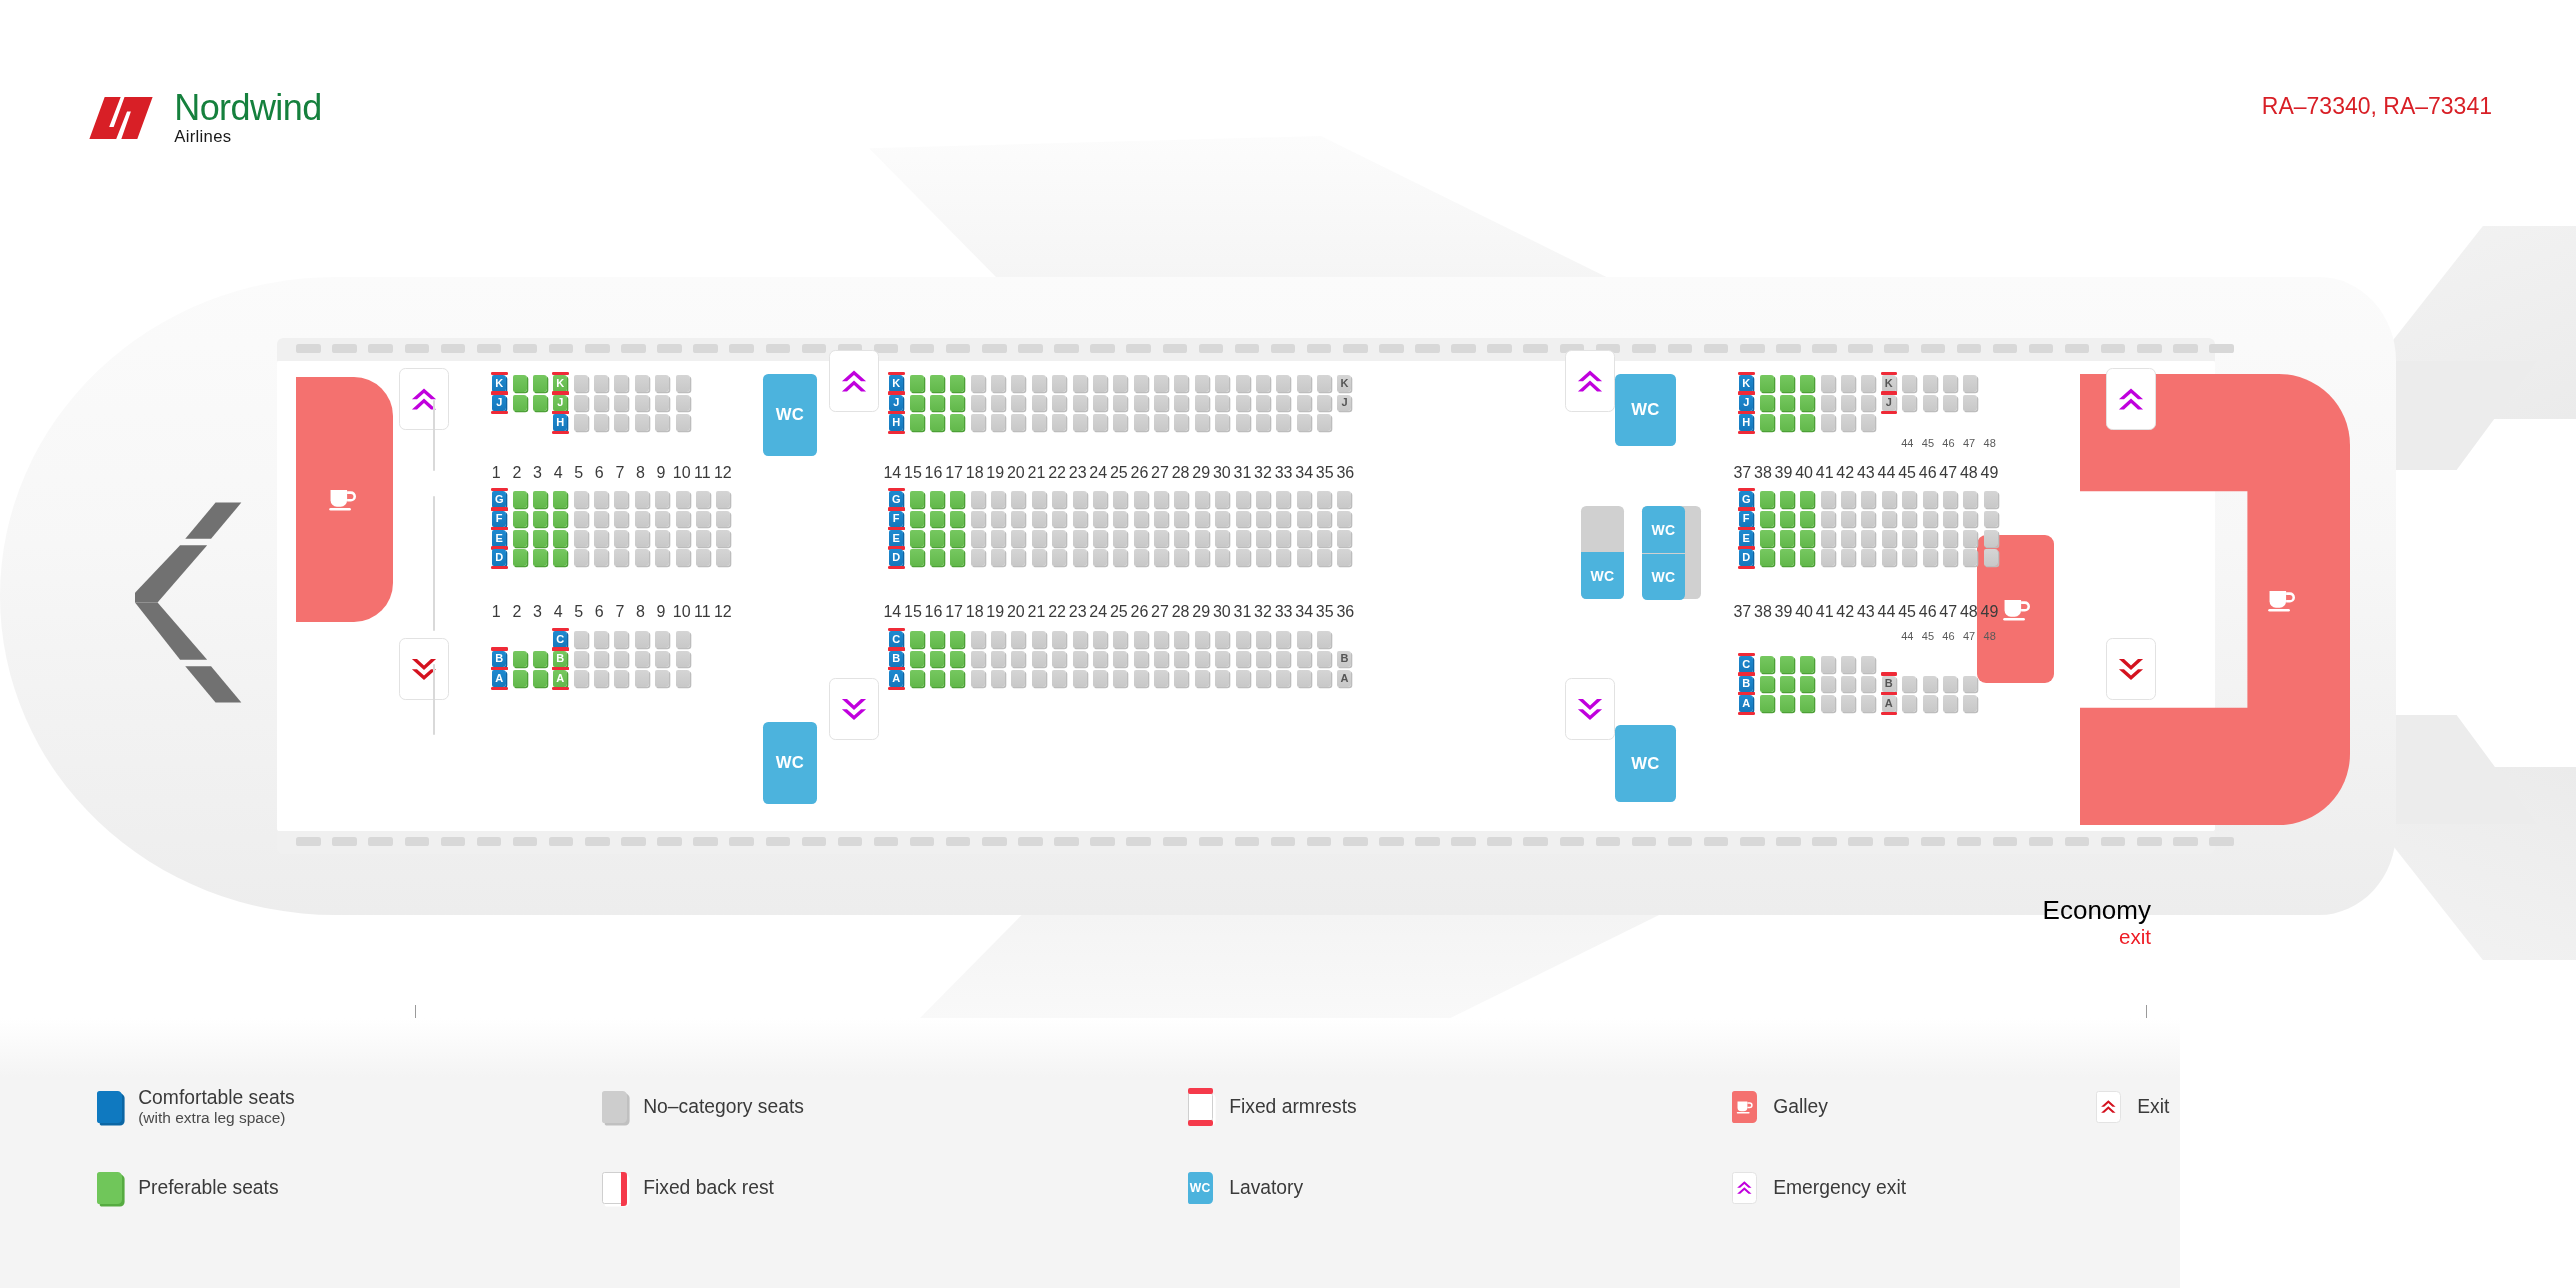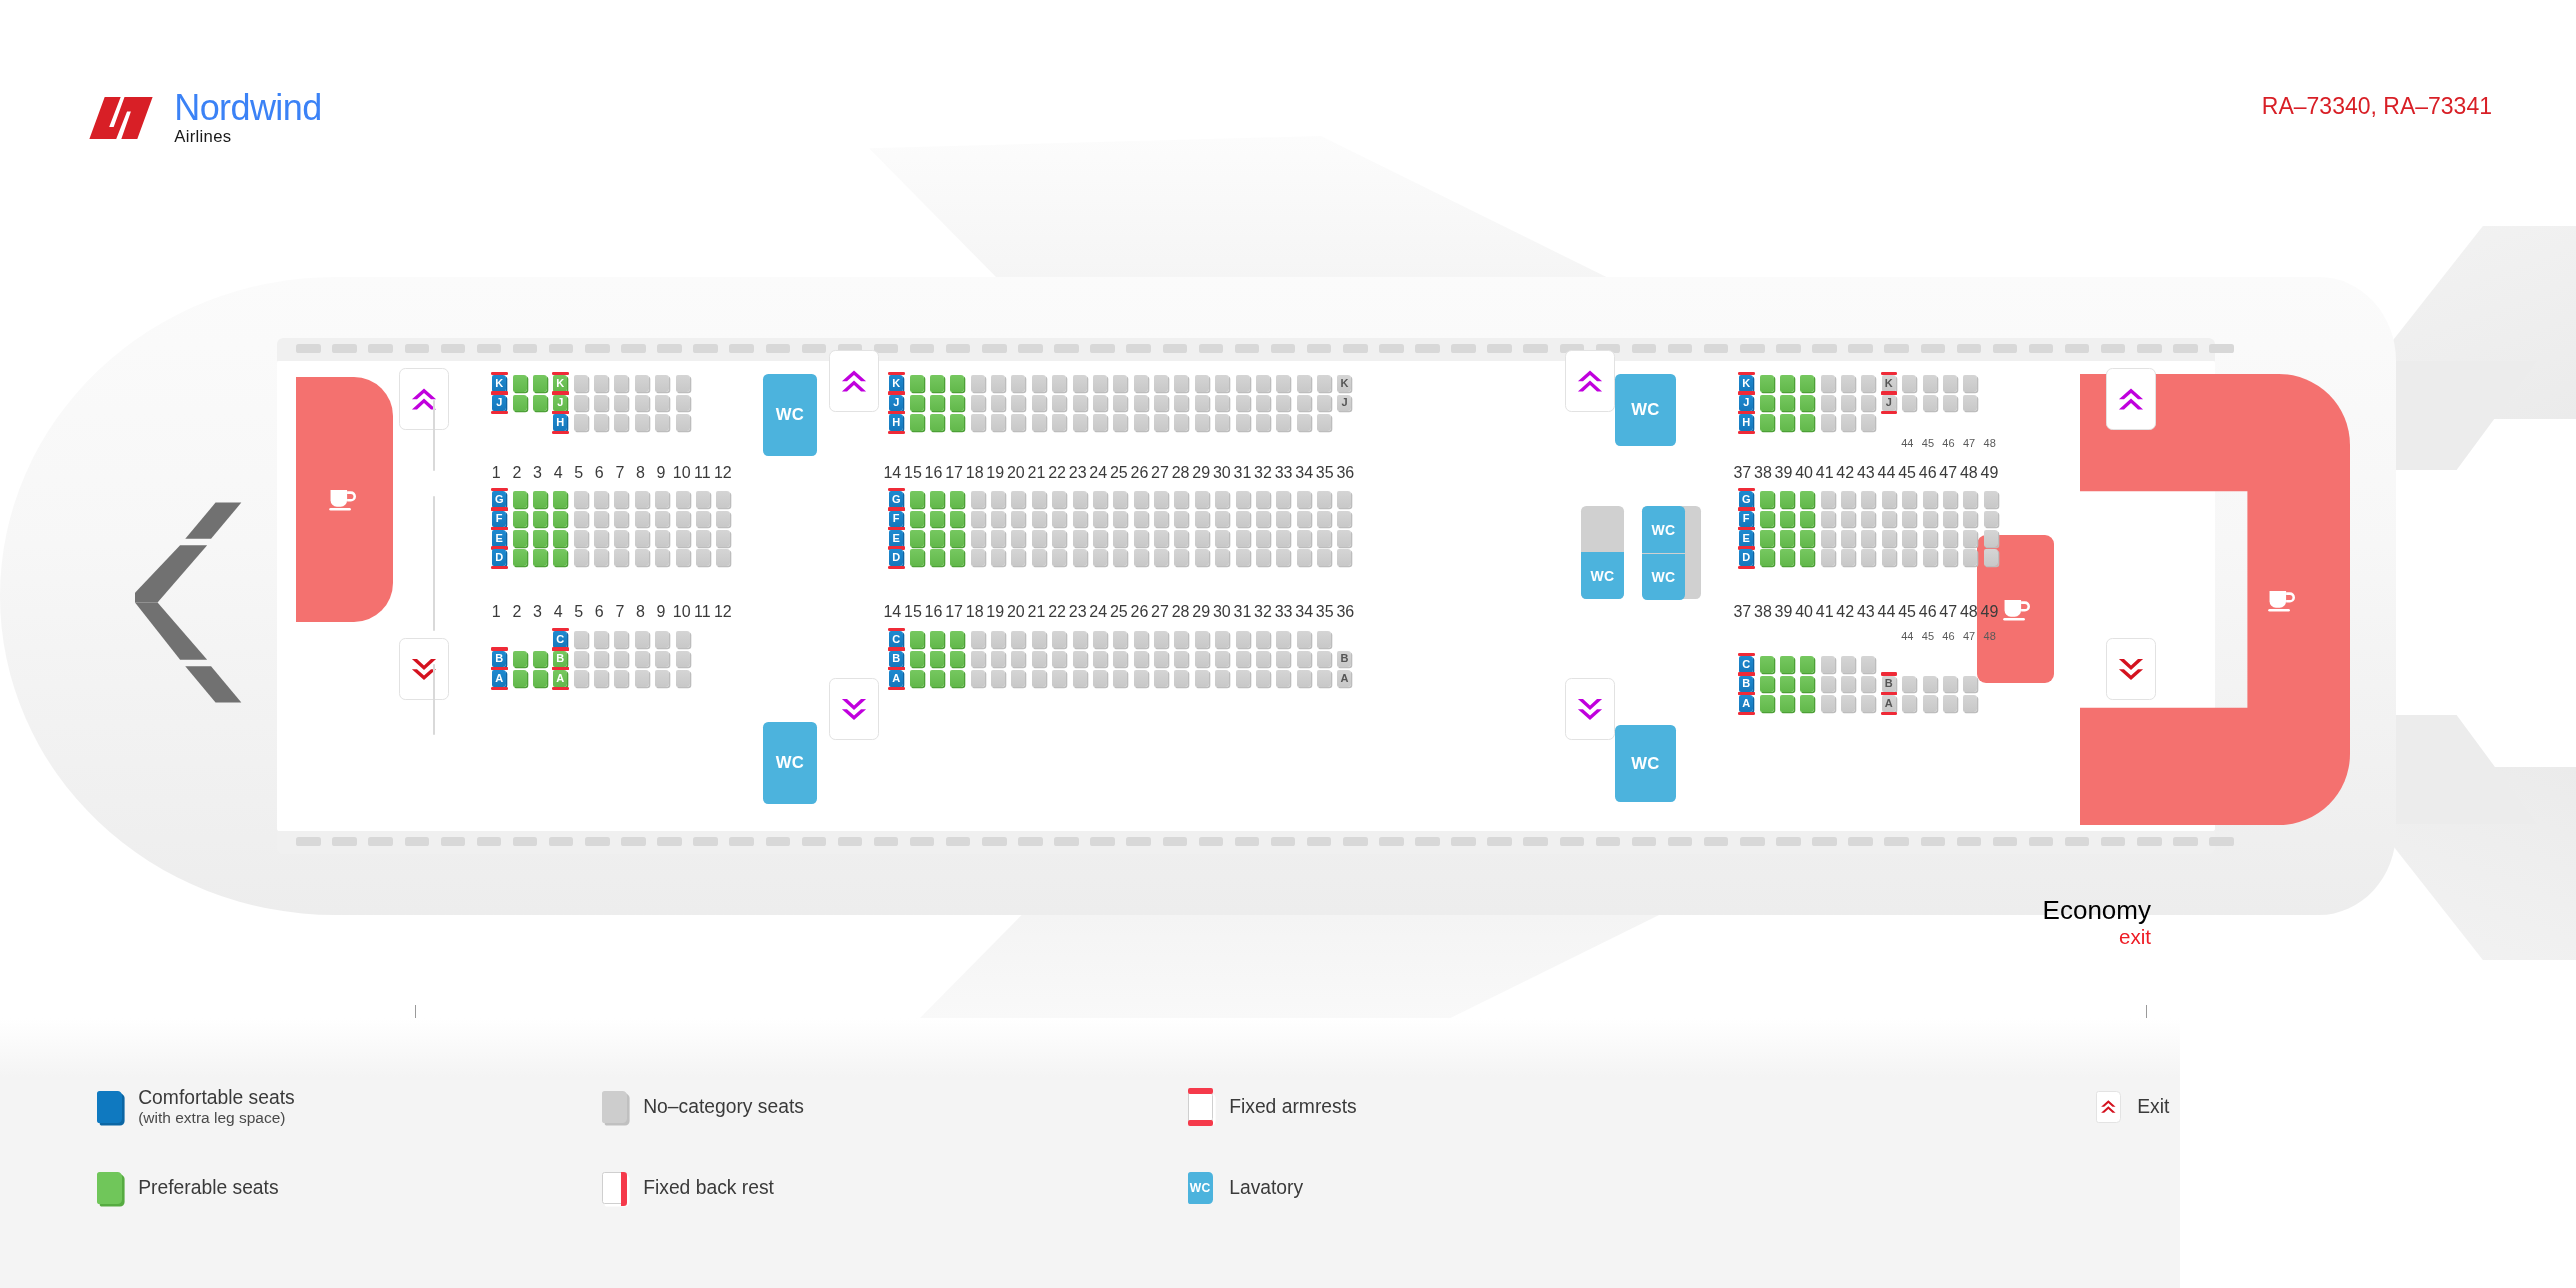--- a/index.html
+++ b/index.html
@@ -9,21 +9,21 @@
     background:#ffffff;
     position:relative;
     overflow:hidden;
   }
 
   
   #header { position:absolute; left:0; top:0; width:2576px; height:213px; }
   #logo { position:absolute; left:87px; top:90px; display:flex; align-items:center; gap:19.3px; }
   #logo-mark { width:68px; height:46px; }
   #logo-text { line-height:1; }
-  #logo-name { font-size:36px; color:#3b82f6; letter-spacing:-0.6px; font-weight:400; }
+  #logo-name { font-size:36px; color:#15803d; letter-spacing:-0.6px; font-weight:400; }
   #logo-sub { font-size:16.7px; color:#1a1a1a; margin-top:2.6px; letter-spacing:0.3px; }
 
   #title-block { position:absolute; right:84px; top:84px; text-align:right; }
   #plane-title { font-size:53px; color:#141414; font-weight:400; letter-spacing:-0.6px; line-height:1; }
   #plane-reg { font-size:23px; color:#d81f26; margin-top:9px; letter-spacing:0px; }
 
   
   #plane-area { position:absolute; left:0; top:213px; width:2576px; height:792px; }
 
   
@@ -1349,20 +1349,41 @@
     <div class="legend-item">
       <div class="sw outline armrest"></div>
       <div class="legend-label">Fixed armrests</div>
     </div>
     <div class="legend-item" style="margin-top:45px;">
       <div class="sw wc">WC</div>
       <div class="legend-label">Lavatory</div>
     </div>
   </div>
 
+  <div class="legend-col" style="left:1732px;top:71px;">
+    <div class="legend-item">
+      <div class="sw galley">
+        <svg viewBox="0 0 44 40" style="width:16.7px;height:15.5px;">
+          <path d="M4 6 H30 V22 A10 10 0 0 1 20 32 H14 A10 10 0 0 1 4 22 Z" fill="#fff"></path>
+          <path d="M30 10 H36 A6 6 0 0 1 36 22 H30" fill="none" stroke="#fff" stroke-width="4"></path>
+          <rect x="2" y="34" width="34" height="4" rx="2" fill="#fff"></rect>
+        </svg>
+      </div>
+      <div class="legend-label">Galley</div>
+    </div>
+    <div class="legend-item" style="margin-top:45px;">
+      <div class="sw exitbox">
+        <svg viewBox="0 0 44 38" style="width:16.7px;height:15.5px;">
+          <path d="M22 2 L41 19 L33 19 L22 9 L11 19 L3 19 Z" fill="#c000dd"></path>
+          <path d="M22 18 L41 35 L33 35 L22 25 L11 35 L3 35 Z" fill="#c000dd"></path>
+        </svg>
+      </div>
+      <div class="legend-label">Emergency exit</div>
+    </div>
+  </div>
 
   <div class="legend-col" style="left:2096px;top:71px;">
     <div class="legend-item">
       <div class="sw exitbox">
         <svg viewBox="0 0 44 38" style="width:16.7px;height:15.5px;">
           <path d="M22 2 L41 19 L33 19 L22 9 L11 19 L3 19 Z" fill="#d4121f"></path>
           <path d="M22 18 L41 35 L33 35 L22 25 L11 35 L3 35 Z" fill="#d4121f"></path>
         </svg>
       </div>
       <div class="legend-label">Exit</div>

